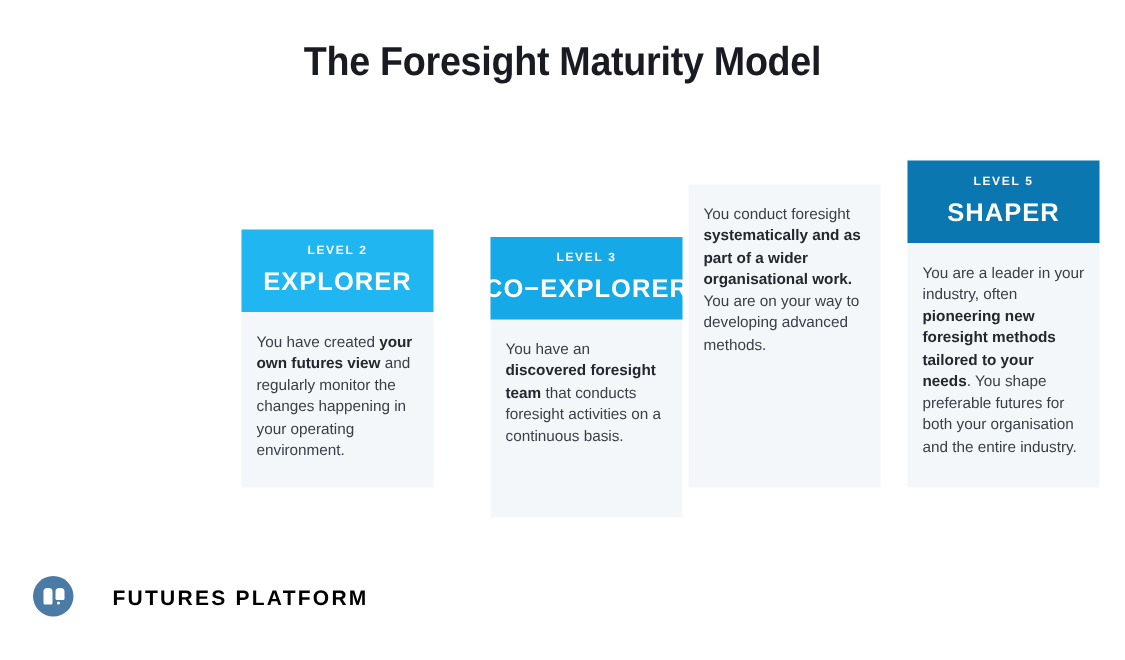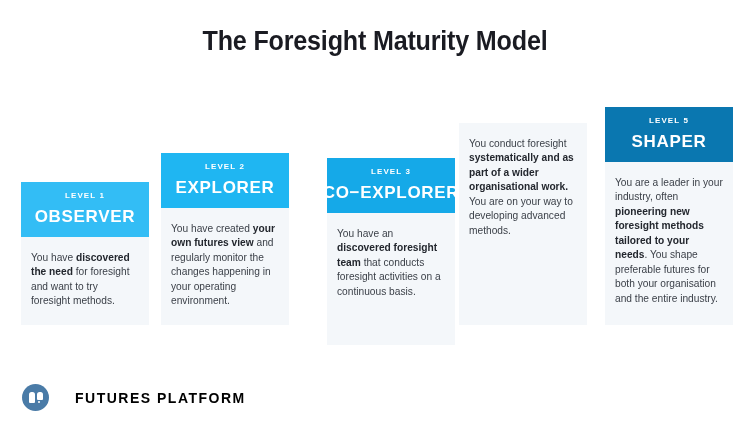--- a/index.html
+++ b/index.html
@@ -136,27 +136,20 @@
     color: #000000;
     white-space: nowrap;
   }
 </style>
 </head>
 <body>
 
 <div class="slide-title">The Foresight Maturity Model</div>
 
 <div class="cards">
-    <div class="card" style="left: 0px; top: 182px; height: 143px;">
-      <div class="card-header" style="background: rgb(51, 189, 245);">
-        <div class="card-level">LEVEL 1</div>
-        <div class="card-name">OBSERVER</div>
-      </div>
-      <div class="card-body"><span>You have </span><b>discovered the need</b><span> for foresight and want to try foresight methods.</span></div>
-    </div>
     <div class="card" style="left: 140px; top: 153px; height: 172px;">
       <div class="card-header" style="background: rgb(31, 182, 242);">
         <div class="card-level">LEVEL 2</div>
         <div class="card-name">EXPLORER</div>
       </div>
       <div class="card-body"><span>You have created </span><b>your own futures view</b><span> and regularly monitor the changes happening in your operating environment.</span></div>
     </div>
     <div class="card" style="left: 306px; top: 138px; height: 187px; margin-top: 20px;">
       <div class="card-header" style="background: rgb(21, 169, 232);">
         <div class="card-level">LEVEL 3</div>

